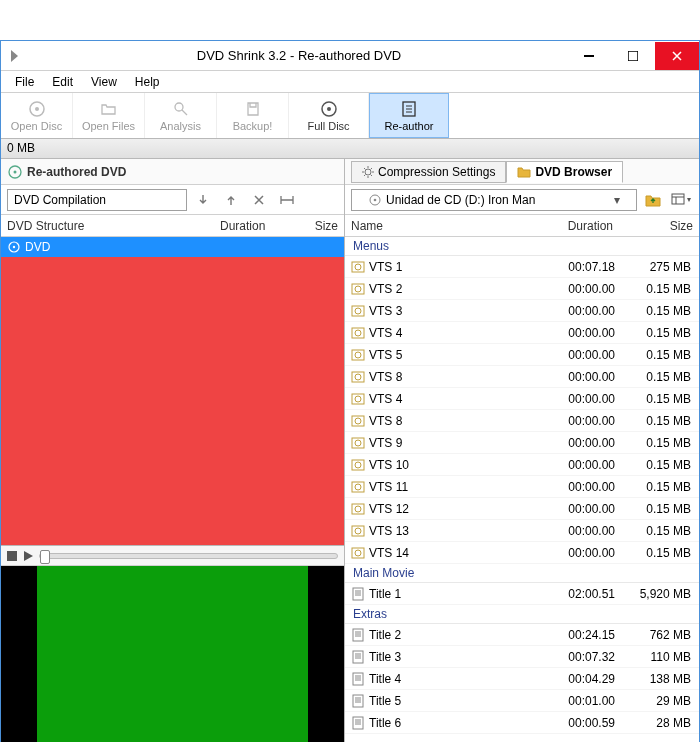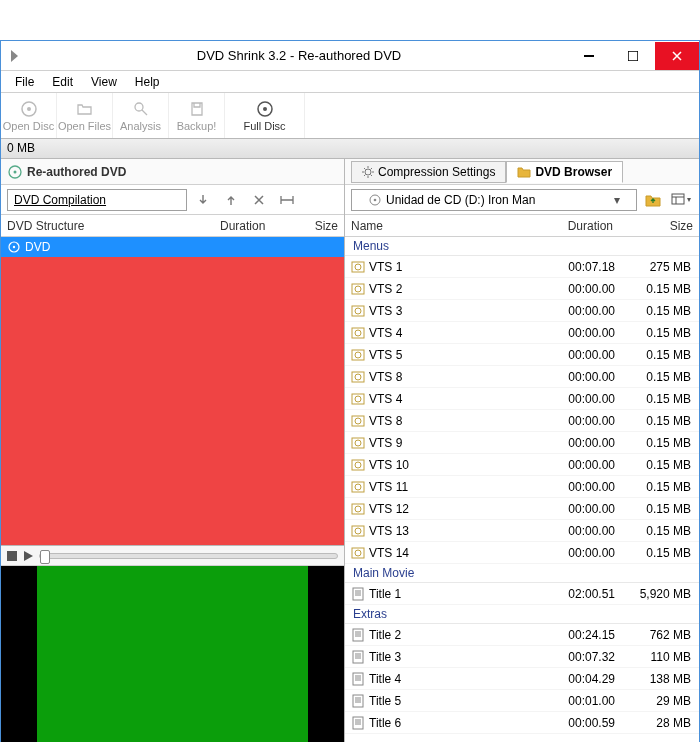--- a/index.html
+++ b/index.html
@@ -12,21 +12,21 @@
 .titlebar .ttext { flex: 1; text-align: center; font-size: 13px; color: #000; }
 .titlebar .tbtn { width: 44px; height: 28px; display:flex; align-items:center; justify-content:center; color:#000; }
 .titlebar .tbtn.close { background: #e81123; color: #fff; }
 
 
 .menubar { height: 22px; display:flex; align-items:center; padding:0 6px; gap: 2px; border-bottom:1px solid #d0d0d0; }
 .menubar .mitem { padding: 3px 8px; }
 
 
 .toolbar { height: 46px; display:flex; align-items:stretch; border-bottom:1px solid #b8b8b8; background:#fff; }
-.toolbar .tbn { width: 56px; display:flex; flex-direction:column; align-items:center; justify-content:center; gap:2px; color:#999; border-right:1px solid #eee; }
+.toolbar .tbn { width: 72px; display:flex; flex-direction:column; align-items:center; justify-content:center; gap:2px; color:#999; border-right:1px solid #eee; }
 .toolbar .tbn.wide { width: 80px; }
 .toolbar .tbn.full { color:#333; }
 .toolbar .tbn.selected { background:#cfe6ff; border:1px solid #7fb7f0; color:#000; }
 .toolbar .tlabel { font-size:11px; }
 .toolbar .ticonsvg { height:18px; }
 
 
 .sizebar { height: 20px; background:linear-gradient(#f0f0f0,#e0e0e0); border-bottom:1px solid #b8b8b8; padding:2px 6px; font-size:12px; color:#000; }
 
 
@@ -35,21 +35,21 @@
 .right { flex:1; display:flex; flex-direction:column; min-height:0; }
 
 
 .panelhdr { height:26px; display:flex; align-items:center; gap:4px; padding:2px 6px; border-bottom:1px solid #d0d0d0; background:#fafafa; }
 .panelhdr .hdrtitle { font-weight:bold; color:#333; }
 .right .tabs { display:flex; gap:0; margin-left:auto; }
 .right .tab { padding:3px 10px; border:1px solid #b8b8b8; background:#f3f3f3; display:flex; align-items:center; gap:4px; }
 .right .tab.sel { background:#fff; border-bottom:1px solid #fff; font-weight:bold; }
 
 
-.compbar { height:30px; display:flex; align-items:center; gap:4px; padding:3px 6px; border-bottom:1px solid #d0d0d0;text-decoration:underline; }
+.compbar { height:30px; display:flex; align-items:center; gap:4px; padding:3px 6px; border-bottom:1px solid #d0d0d0; }
 .compbar .compinput { flex:0 0 180px; height:22px; border:1px solid #a0a0a0; padding:0 6px; background:#fff; display:flex; align-items:center; }
 .compbar .ibtn { width:24px; height:22px; display:flex; align-items:center; justify-content:center; color:#666; }
 
 
 .dropbar { height:30px; display:flex; align-items:center; gap:4px; padding:3px 6px; border-bottom:1px solid #d0d0d0; }
 .dropbar .drive { flex:1; height:22px; border:1px solid #a0a0a0; background:#fff; display:flex; align-items:center; padding:0 16px; gap:4px; }
 .dropbar .drive .label { flex:1; white-space:nowrap; overflow:hidden; }
 .dropbar .drive .caret { color:#555; }
 .dropbar .ibtn { width:24px; height:22px; display:flex; align-items:center; justify-content:center; }
 
@@ -157,20 +157,27 @@
           <path d="M4 3h10v12H4z M6 3v4h6V3" fill="none" stroke="#bbb" stroke-width="1.3"></path>
         </svg>
       <div class="tlabel">Backup!</div>
     </div>
     <div class="tbn full wide">
       <svg class="ticonsvg" width="18" height="18" viewBox="0 0 18 18">
           <circle cx="9" cy="9" r="7" fill="none" stroke="#555" stroke-width="1.5"></circle>
           <circle cx="9" cy="9" r="2" fill="#555"></circle>
         </svg>
       <div class="tlabel">Full Disc</div>
+    </div>
+    <div class="tbn selected wide">
+      <svg class="ticonsvg" width="18" height="18" viewBox="0 0 18 18">
+          <rect x="3" y="2" width="12" height="14" fill="none" stroke="#333" stroke-width="1.3"></rect>
+          <path d="M6 6h6M6 9h6M6 12h6" stroke="#333" stroke-width="1"></path>
+        </svg>
+      <div class="tlabel">Re-author</div>
     </div>
   </div>
 
   <div class="sizebar">
     <span>0 MB</span>
   </div>
 
   <div class="main">
 
     <div class="left">

